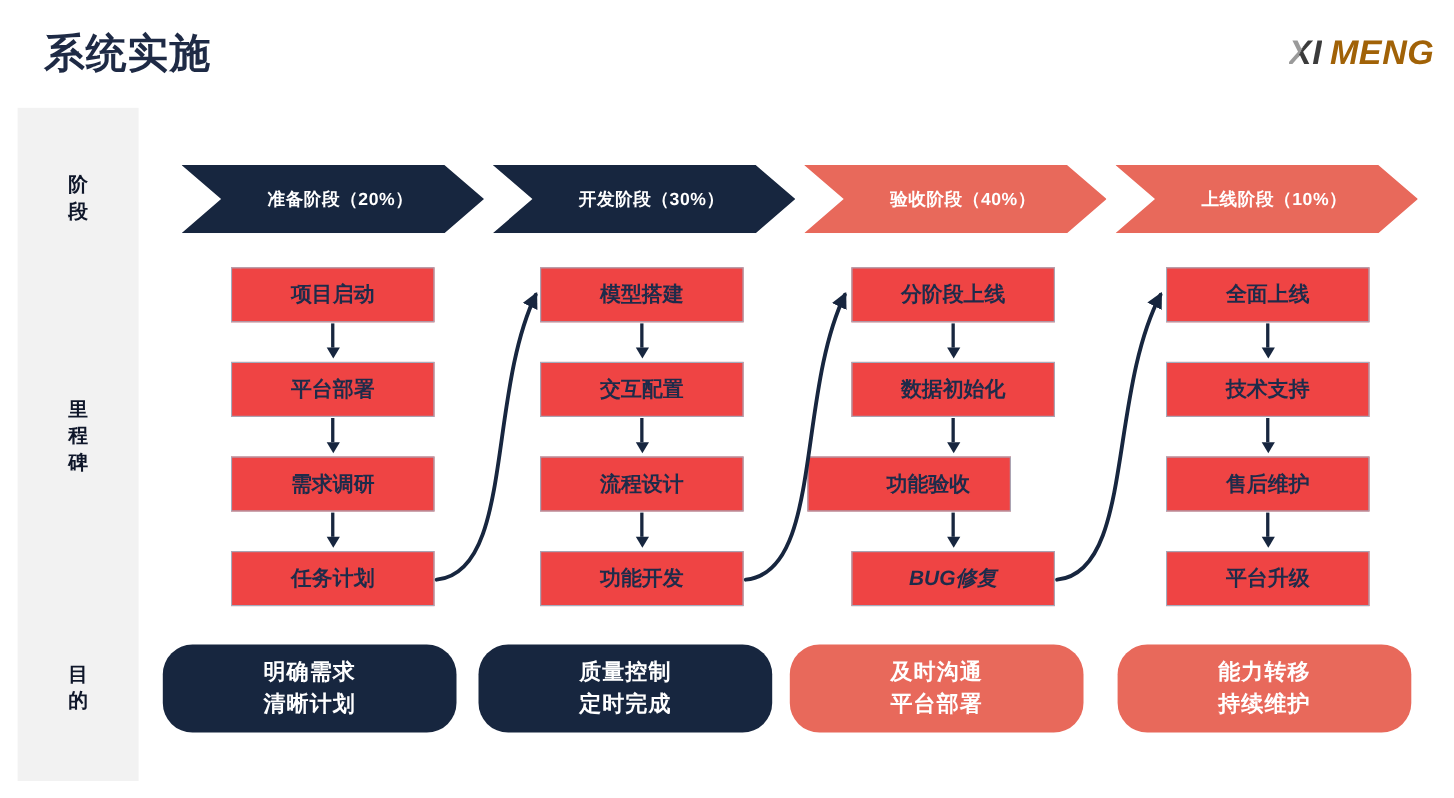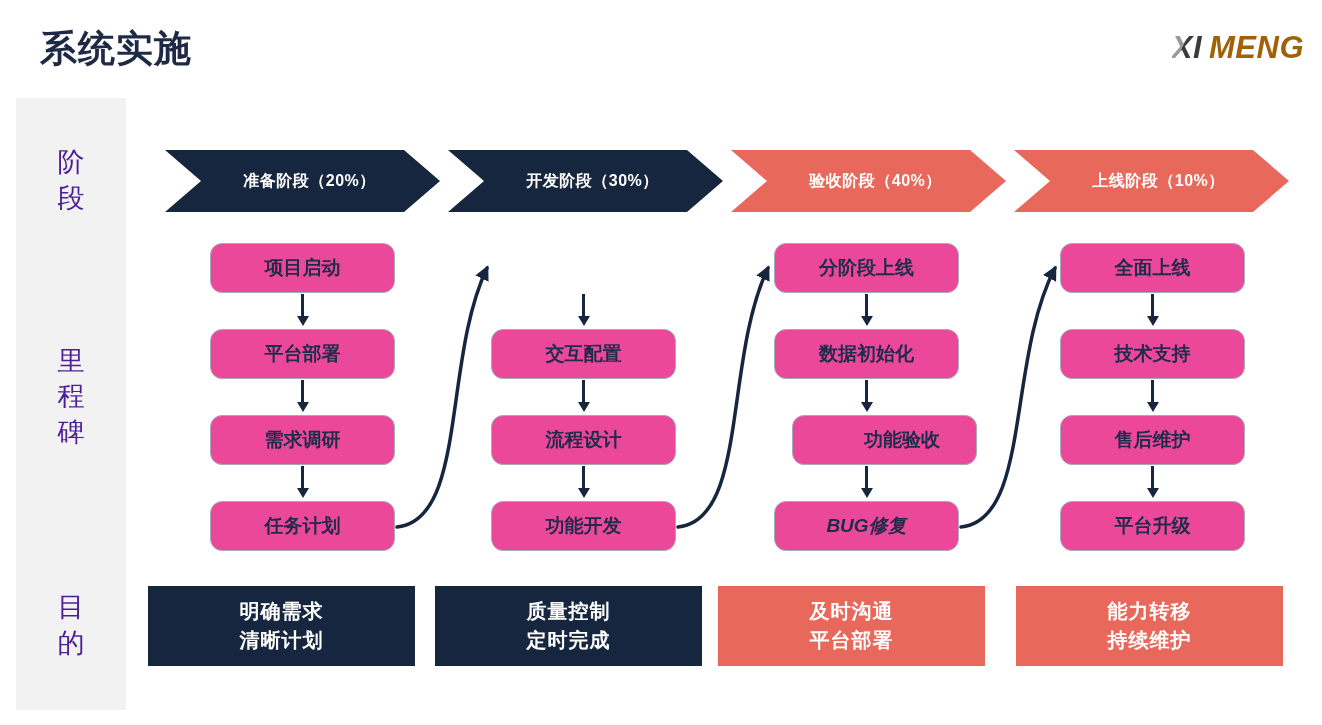--- a/index.html
+++ b/index.html
@@ -9,52 +9,52 @@
 
   
   .title { position:absolute; left:40px; top:24px; font-size:37px; font-weight:bold; color:#1E2A45; letter-spacing:1px; }
   .logo { position:absolute; right:18px; top:30px; font-style:italic; font-weight:900; font-size:31px; color:#3b3b3b; letter-spacing:0.5px; white-space:nowrap; }
   .logo .logo-xi { background:linear-gradient(115deg,#9a9a9a 40%,#3b3b3b 40%); -webkit-background-clip:text; background-clip:text; -webkit-text-fill-color:transparent; margin-right:7px; }
   .logo .logo-meng { color:#a16207;font-style:italic; }
 
   
   .sidebar { position:absolute; left:16px; top:98px; width:110px; height:612px; background:#F2F2F2; }
   .side-label { position:absolute; left:16px; width:110px; display:flex; align-items:center; justify-content:center; }
-  .side-label span { display:block; width:1.15em; font-size:27px; line-height:1.32; font-weight:normal; color:#4c1d95; word-break:break-all; text-align:center; }
+  .side-label span { display:block; width:1.15em; font-size:18px; line-height:1.32; font-weight:bold; color:#0f172a; word-break:break-all; text-align:center; }
   .side-phase   { top:150px; height:62px; }
   .side-mile    { top:243px; height:308px; }
   .side-purpose { top:586px; height:80px; }
 
   
   .chevron { position:absolute; top:150px; height:62px; width:275px;
     clip-path:polygon(0 0, calc(100% - 36px) 0, 100% 50%, calc(100% - 36px) 100%, 0 100%, 36px 50%);
     display:flex; align-items:center; justify-content:center;
     color:#ffffff; font-weight:bold; font-size:16px; padding-left:14px; letter-spacing:0.5px; }
   .navy  { background:#17263F; }
   .coral { background:#E8695B; }
 
   
-  .mbox { position:absolute; width:185px; height:50px; background:#ec4899;
-    border:1.5px solid #A3ACBD; border-radius:12px;
+  .mbox { position:absolute; width:185px; height:50px; background:#ef4444;
+    border:1.5px solid #A3ACBD; border-radius:0;
     display:flex; align-items:center; justify-content:center;
     font-size:19px; font-weight:bold; color:#1E2B4A; }
 
   
   .vconn { position:absolute; width:3px; height:22px; background:#17263F; }
   .vconn::after { content:""; position:absolute; top:22px; left:-4.5px;
     border-left:6px solid transparent; border-right:6px solid transparent;
     border-top:10px solid #17263F; }
 
   
   .overlay { position:absolute; left:0; top:0; pointer-events:none; }
 
   
   .pbox { position:absolute; top:586px; width:267px; height:80px;
     display:flex; flex-direction:column; align-items:center; justify-content:center;
-    color:#ffffff; font-weight:bold; font-size:20px; line-height:1.45; letter-spacing:1px; }
+    color:#ffffff; font-weight:bold; font-size:20px; line-height:1.45; letter-spacing:1px;border-radius:27px; }
 </style>
 </head>
 <body>
 
 <div class="canvas">
 
   <div class="title">系统实施</div>
 
   <div class="logo">
     <span class="logo-xi">XI</span><span class="logo-meng">MENG</span>
@@ -74,27 +74,28 @@
   <div class="chevron navy" style="left:165px;">准备阶段（20%）</div>
   <div class="chevron navy" style="left:448px;">开发阶段（30%）</div>
   <div class="chevron coral" style="left:731px;">验收阶段（40%）</div>
   <div class="chevron coral" style="left:1014px;">上线阶段（10%）</div>
 
   <div class="mbox" style="left:210px; top:243px;">项目启动</div>
   <div class="mbox" style="left:210px; top:329px;">平台部署</div>
   <div class="mbox" style="left:210px; top:415px;">需求调研</div>
   <div class="mbox" style="left:210px; top:501px;">任务计划</div>
 
+  <div class="mbox" style="left:491px; top:243px;">模型搭建</div>
   <div class="mbox" style="left:491px; top:329px;">交互配置</div>
   <div class="mbox" style="left:491px; top:415px;">流程设计</div>
   <div class="mbox" style="left:491px; top:501px;">功能开发</div>
 
   <div class="mbox" style="left:774px; top:243px;">分阶段上线</div>
   <div class="mbox" style="left:774px; top:329px;">数据初始化</div>
-  <div class="mbox" style="left:792px; top:415px;padding-left:35px;">功能验收</div>
+  <div class="mbox" style="left:734px; top:415px;padding-left:35px;">功能验收</div>
   <div class="mbox" style="left:774px; top:501px;font-style:italic;">BUG修复</div>
 
   <div class="mbox" style="left:1060px; top:243px;">全面上线</div>
   <div class="mbox" style="left:1060px; top:329px;">技术支持</div>
   <div class="mbox" style="left:1060px; top:415px;">售后维护</div>
   <div class="mbox" style="left:1060px; top:501px;">平台升级</div>
 
   <div class="vconn" style="left:301px; top:294px;"></div>
   <div class="vconn" style="left:301px; top:380px;"></div>
   <div class="vconn" style="left:301px; top:466px;"></div>

